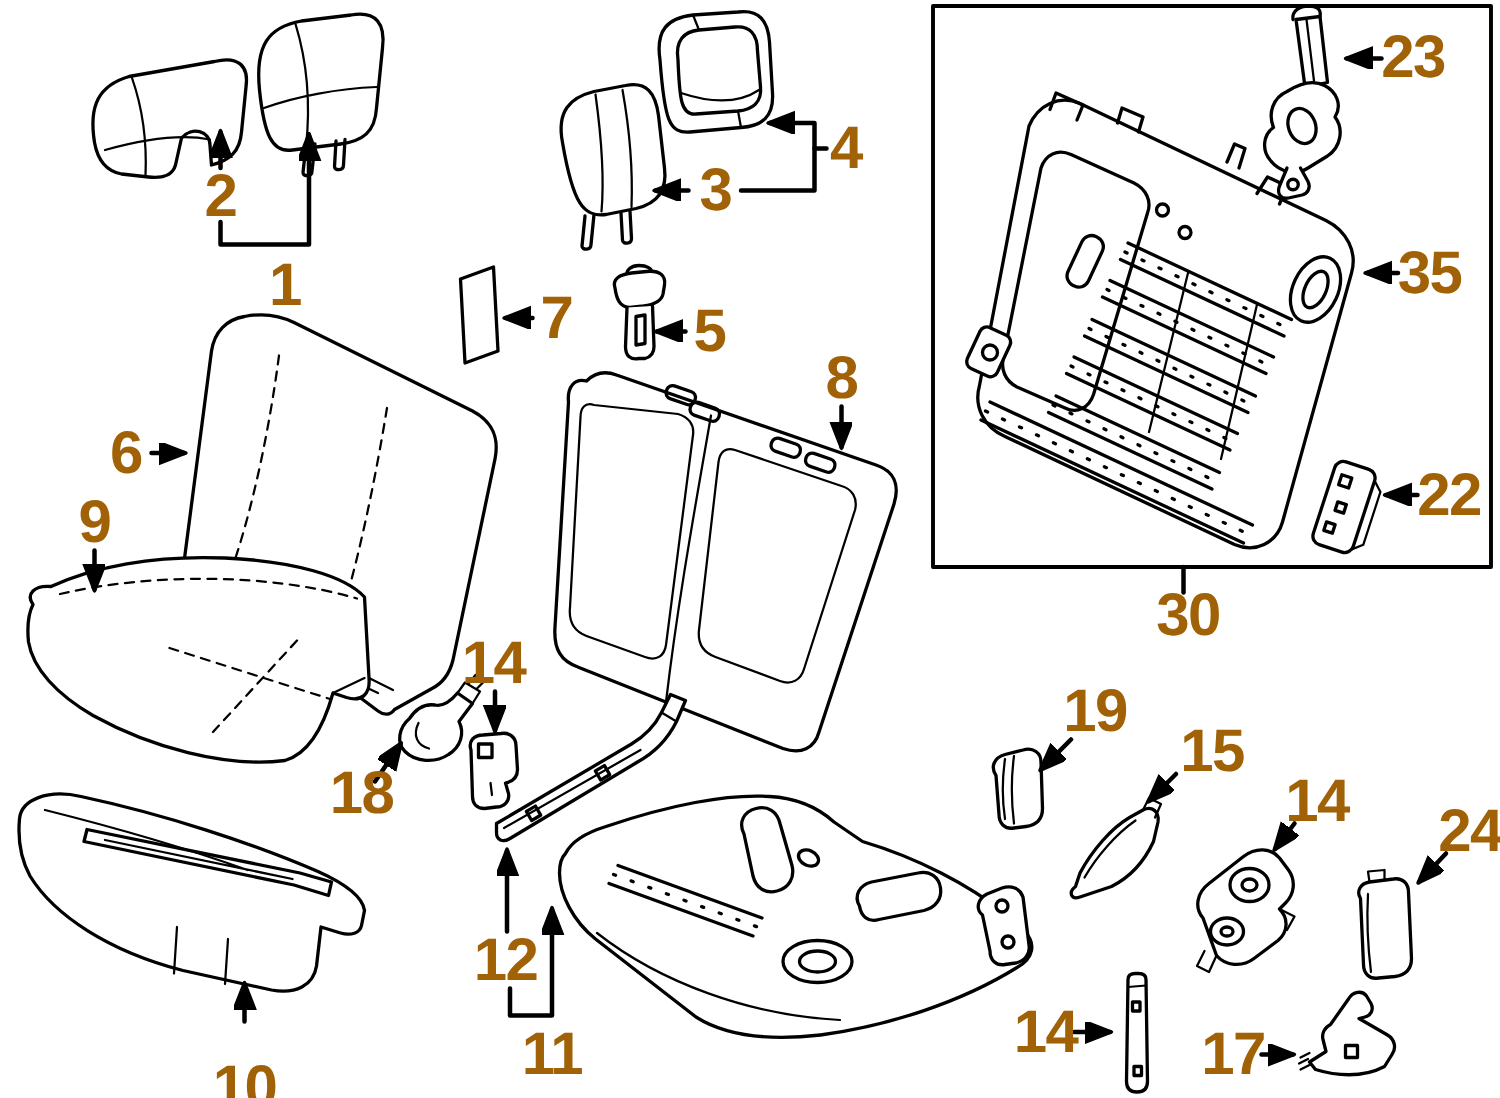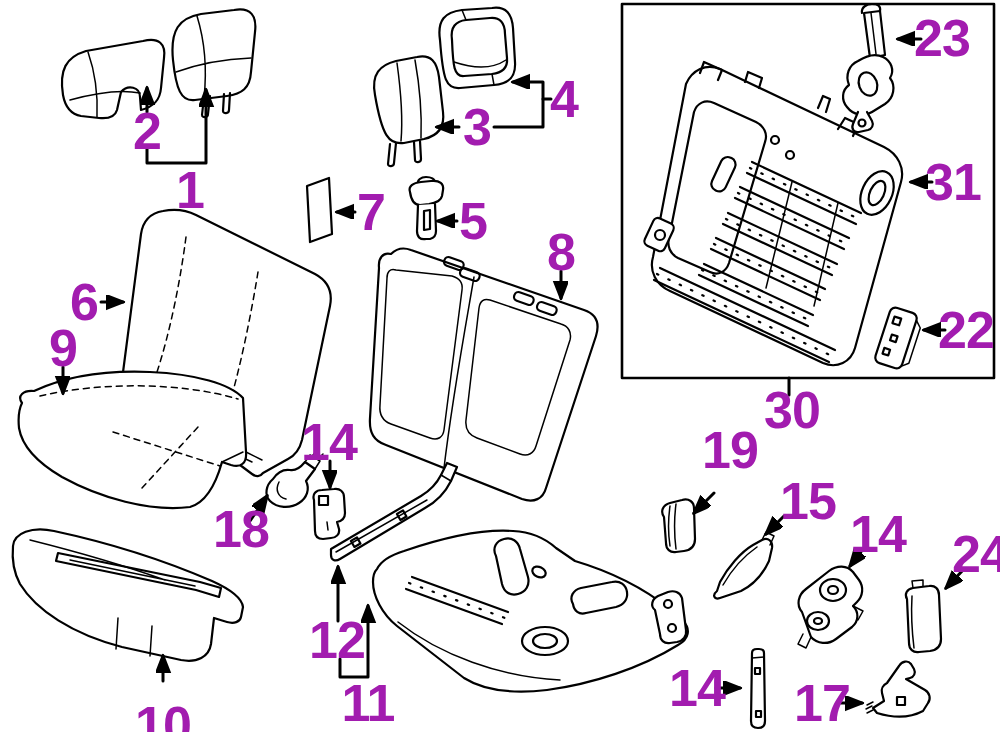--- a/index.html
+++ b/index.html
@@ -9,21 +9,21 @@
   svg path,svg rect,svg ellipse,svg circle,svg line,svg polyline{
     stroke:#000;stroke-width:2.2;stroke-linejoin:round;stroke-linecap:round;}
   .pt{fill:#ffffff;}
   .ln{fill:none;}
   .thin{fill:none;stroke-width:1.5;}
   .dash{fill:none;stroke-width:1.5;stroke-dasharray:6 5;}
   .tick{fill:none;stroke-dasharray:1.5 11;}
   .ldr{fill:none;stroke-width:3;}
   .box{fill:none;stroke-width:2.6;}
   .callout{position:absolute;transform:translate(-50%,-50%);
-    font-weight:700;font-size:52px;line-height:1;color:#a21caf;letter-spacing:-1px;
+    font-weight:700;font-size:40px;line-height:1;color:#a16207;letter-spacing:-1px;
     font-family:"Liberation Sans",sans-serif;user-select:none;}
 </style>
 </head>
 <body>
 
 <div class="stage">
 <svg width="1000" height="732" viewBox="0 0 1000 732">
   <defs>
     <marker id="ah" markerWidth="20" markerHeight="16" refX="17" refY="7" orient="auto" markerUnits="userSpaceOnUse">
       <path d="M0,0 L18,7 L0,14 Z" fill="#000" stroke="none"></path>
@@ -255,19 +255,19 @@
   <div class="callout" style="left:63px;top:348px">9</div>
   <div class="callout" style="left:163px;top:725px">10</div>
   <div class="callout" style="left:368px;top:703px">11</div>
   <div class="callout" style="left:337px;top:640px">12</div>
   <div class="callout" style="left:878px;top:534px">14</div>
   <div class="callout" style="left:697px;top:688px">14</div>
   <div class="callout" style="left:808px;top:501px">15</div>
   <div class="callout" style="left:822px;top:703px">17</div>
   <div class="callout" style="left:329px;top:442px">14</div>
   <div class="callout" style="left:241px;top:529px">18</div>
-  <div class="callout" style="left:730px;top:450px">19</div>
+  <div class="callout" style="left:730px;top:474px">19</div>
   <div class="callout" style="left:792px;top:410px">30</div>
-  <div class="callout" style="left:953px;top:182px">31</div>
+  <div class="callout" style="left:953px;top:182px">35</div>
   <div class="callout" style="left:966px;top:330px">22</div>
   <div class="callout" style="left:942px;top:38px">23</div>
   <div class="callout" style="left:980px;top:554px">24</div>
 </div>
 
 </body></html>

